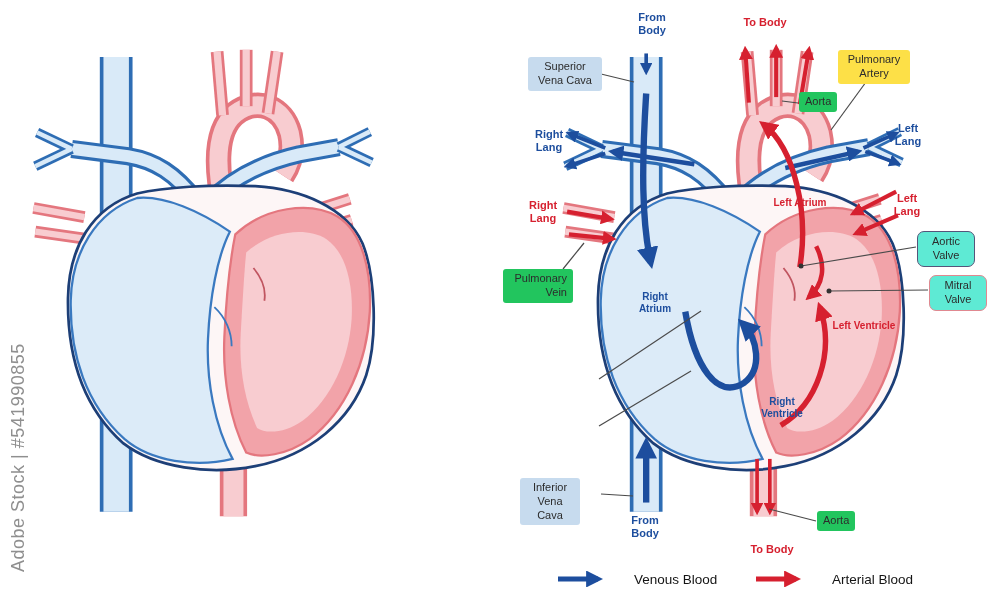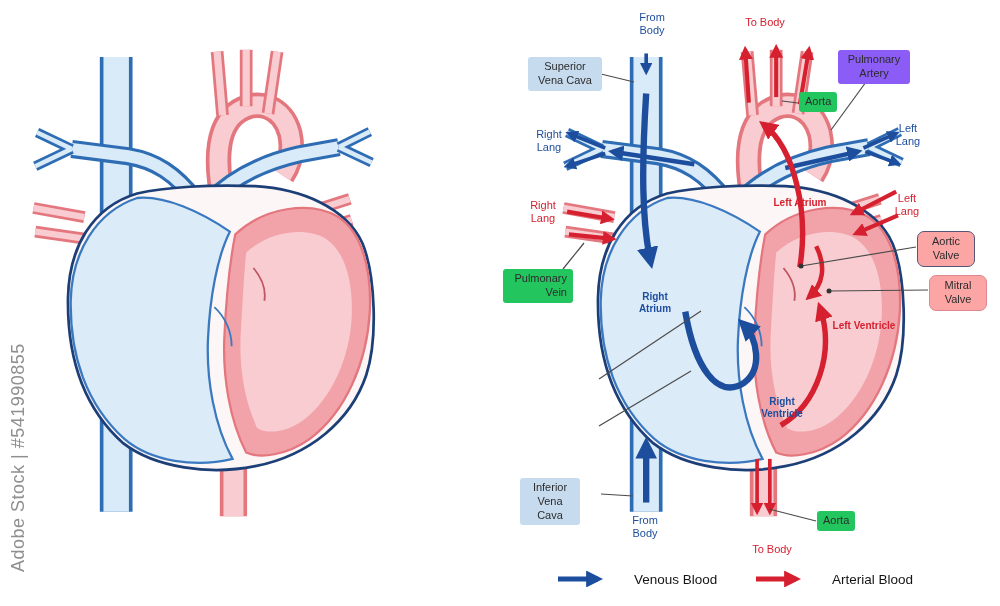--- a/index.html
+++ b/index.html
@@ -12,30 +12,30 @@
     white-space:nowrap; font-size:18px; color:#8f8f8f; letter-spacing:0.5px;
   }
 
   .heart-svg { position:absolute; }
   .overlay-svg { position:absolute; pointer-events:none; }
 
   .lbl { position:absolute; font-size:11px; line-height:1.22; text-align:center; }
   .ctr { transform:translateX(-50%); }
   .blue { color:#1d4e9e; }
   .red  { color:#d6202f; }
-  .dir  { font-weight:400; }
+  .dir  { font-weight:700; }
   .chamber { font-size:10px; font-weight:700; line-height:1.15; }
   .nowrap { white-space:nowrap; }
 
   .box { position:absolute; font-size:11px; line-height:1.25; text-align:center;
          padding:3px 6px; border-radius:3px; color:#2c2c2c; }
   .fill-blue { background:#c7dbee; }
-  .fill-peri { background:#8b5cf6; }
+  .fill-peri { background:#fde047; }
   .fill-pink { background:#22c55e;text-align:right; }
-  .vbox { background:#fca5a5; border:1.5px solid #444; border-radius:7px; }
+  .vbox { background:#5eead4; border:1.5px solid #444; border-radius:7px; }
   .b-aortic    { border-color:#55557a; }
   .b-mitral    { border-color:#e08890; }
   .b-pulmonary { border-color:#2b4d8f; }
   .b-tricuspid { border-color:#74aede; }
 
   .legend-item { position:absolute; display:flex; align-items:center; gap:20px;
                  font-size:13.5px; color:#141414; }
 </style>
 </head>
 <body>

